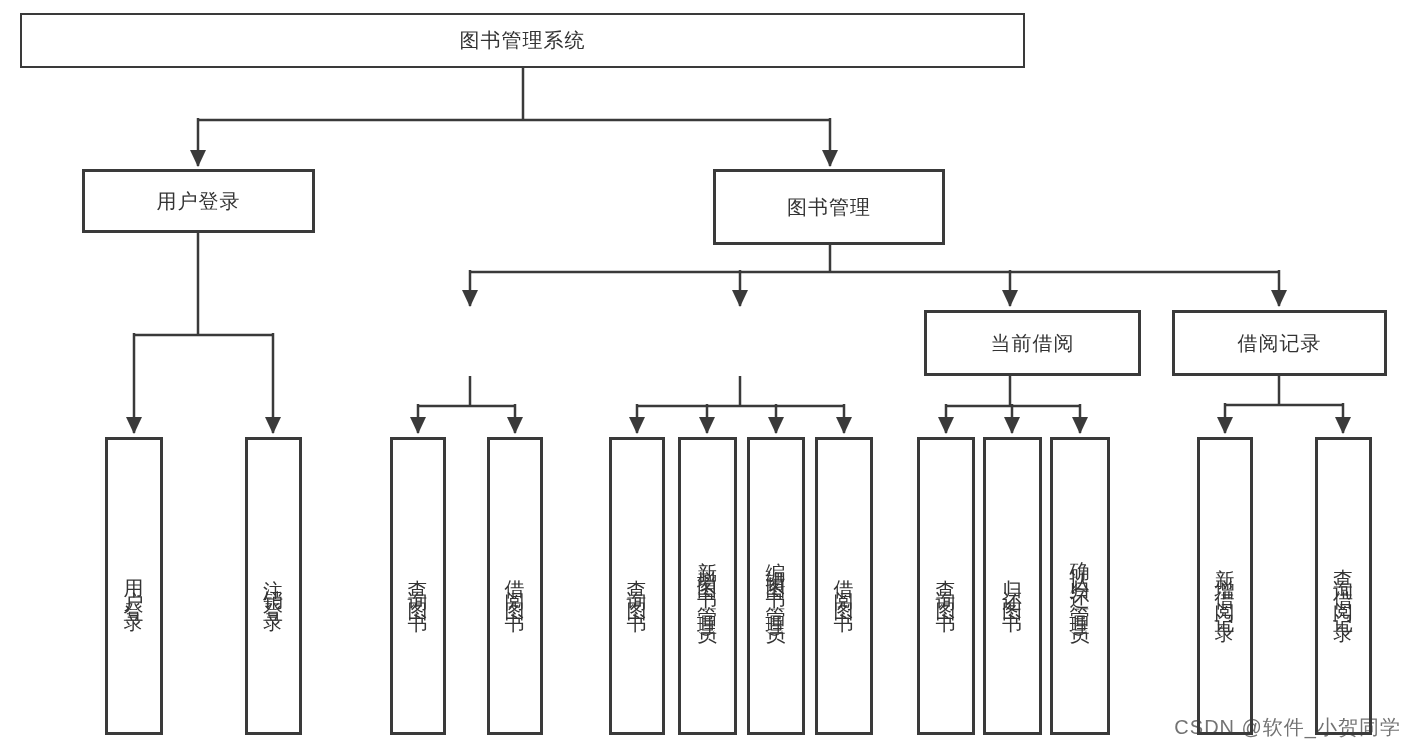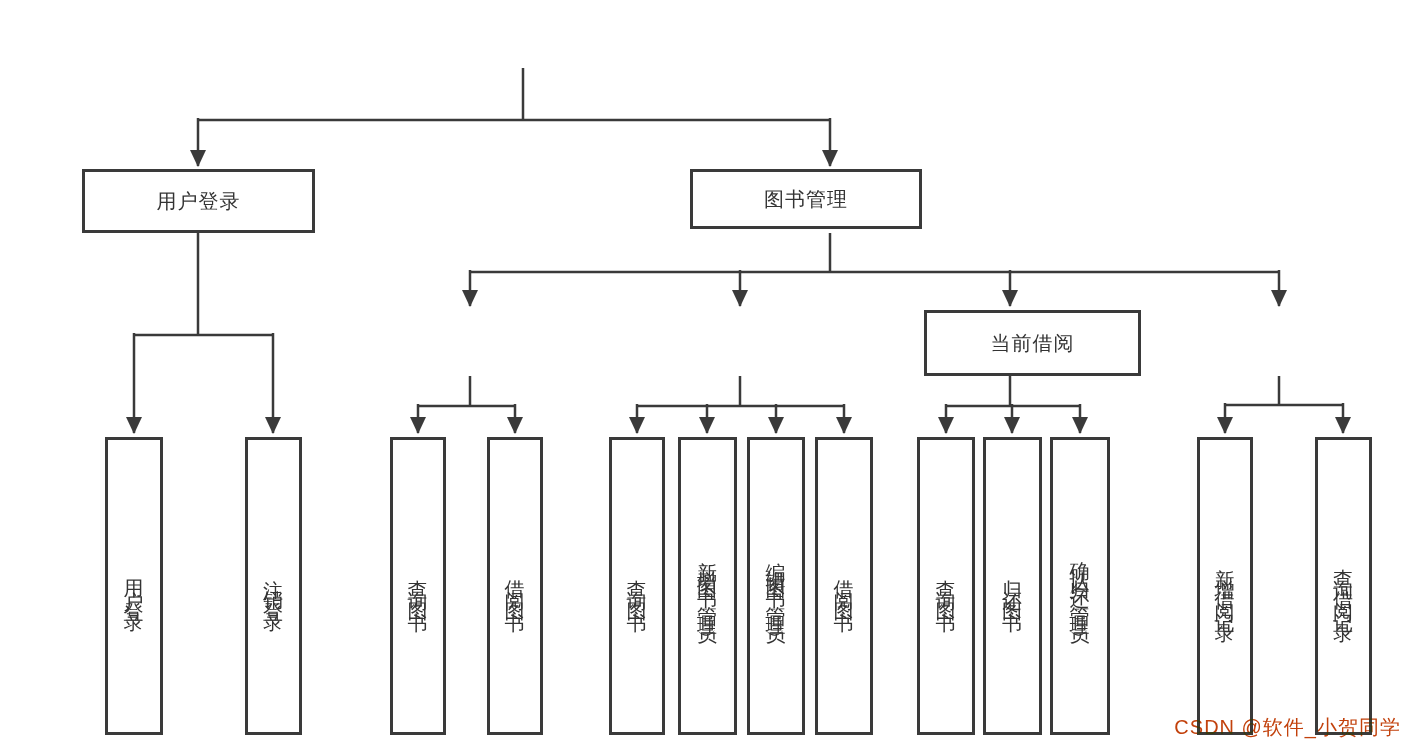--- a/index.html
+++ b/index.html
@@ -48,21 +48,21 @@
     letter-spacing: 11px;
     line-height: 1;
     color: #333333;
   }
   .vbox.long { letter-spacing: 9px; }
   .watermark {
     position: absolute;
     top: 714px;
     right: 4px;
     font-size: 20px;
-    color: #c2410c;
+    color: #737373;
     letter-spacing: 1px;
     mix-blend-mode: darken;
     white-space: nowrap;
   }
 </style>
 </head>
 <body>
 
 <div class="canvas">
 
@@ -109,25 +109,27 @@
       <path d="M1012,404 V433" marker-end="url(#arw)"></path>
       <path d="M1080,404 V433" marker-end="url(#arw)"></path>
 
       <path d="M1279,376 V405"></path>
       <path d="M1225,405 H1343"></path>
       <path d="M1225,403 V433" marker-end="url(#arw)"></path>
       <path d="M1343,403 V433" marker-end="url(#arw)"></path>
     </g>
   </svg>
 
+  <div class="hbox root" style="left:20px; top:13px; width:1005px; height:55px;">图书管理系统</div>
 
   <div class="hbox" style="left:82px; top:169px; width:233px; height:64px;">用户登录</div>
-  <div class="hbox" style="left:690px; top:169px; width:232px; height:60px;">图书管理</div>
+  <div class="hbox" style="left:713px; top:169px; width:232px; height:76px;">图书管理</div>
 
   <div class="hbox" style="left:900px; top:310px; width:217px; height:66px;margin-left:24px;">当前借阅</div>
+  <div class="hbox" style="left:1172px; top:310px; width:215px; height:66px;">借阅记录</div>
 
   <div class="vbox" style="left:105px; width:58px;">用户登录</div>
   <div class="vbox" style="left:245px; width:57px;">注销登录</div>
 
   <div class="vbox" style="left:390px; width:56px;">查询图书</div>
   <div class="vbox" style="left:487px; width:56px;">借阅图书</div>
 
   <div class="vbox" style="left:609px; width:56px;">查询图书</div>
   <div class="vbox long" style="left:678px; width:59px;">新增图书（管理员）</div>
   <div class="vbox long" style="left:747px; width:58px;">编辑图书（管理员）</div>

